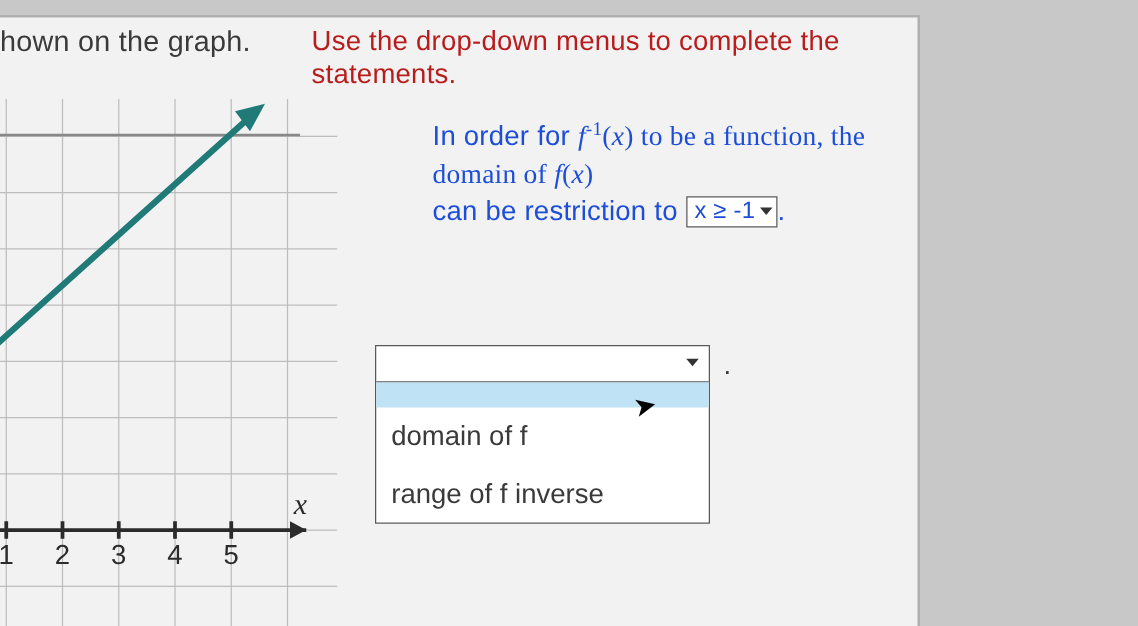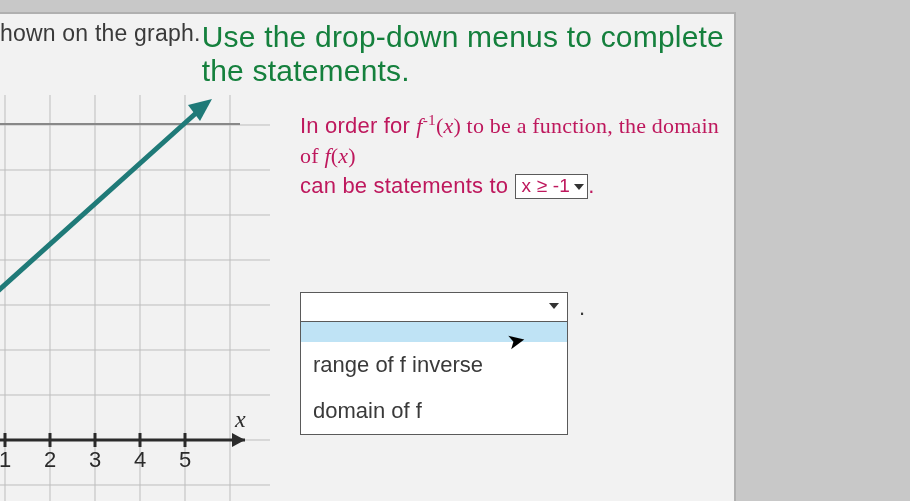--- a/index.html
+++ b/index.html
@@ -29,22 +29,22 @@
     padding-top: 6px;
   }
   .left-title {
     font-size: 23px;
     color: #3a3a3a;
     padding-left: 0;
     width: 280px;
     letter-spacing: 0.2px;
   }
   .instruction {
-    font-size: 30px;
-    color: #15803d;
+    font-size: 22px;
+    color: #b91c1c;
     letter-spacing: 0.2px;
   }
   .content-row {
     display: flex;
     margin-top: 12px;
   }
   .graph-area {
     width: 270px;
     height: 420px;
     position: relative;
@@ -56,24 +56,25 @@
     top: -5px;
   }
   .text-area {
     flex: 1;
     padding-left: 30px;
     padding-top: 10px;
     position: relative;
   }
   .para {
     font-size: 22px;
-    color: #be185d;
+    color: #1d4ed8;
     line-height: 1.35;
     margin-bottom: 14px;
     letter-spacing: 0.2px;
+    margin-left: 46px;
   }
   .math-i { font-style: italic; font-family: 'Times New Roman', serif; }
   .math-up { font-family: 'Times New Roman', serif; }
   .sup { font-size: 0.7em; vertical-align: super; font-family: 'Times New Roman', serif;}
   .dd {
     display: inline-block;
     border: 1.5px solid #5a5a5a;
     background: #fff;
     font-size: 19px;
     padding: 1px 3px 1px 6px;
@@ -200,38 +201,38 @@
           <line x1="0" y1="230" x2="-40" y2="190"></line>
         </g>
         <polygon points="252,4 228,10 240,26" fill="#1f7a78"></polygon>
       </svg>
     </div>
 
     <div class="text-area">
 
       <p class="para">
         <span>In order for </span><span class="math-i">f</span><span class="sup">-1</span><span class="math-up">(</span><span class="math-i">x</span><span class="math-up">) to be a function, the domain of </span><span class="math-i">f</span><span class="math-up">(</span><span class="math-i">x</span><span class="math-up">)</span><br>
-        <span>can be statements to </span><span class="dd"><span>x ≥ -1</span><span class="arrow"></span></span><span>.</span>
+        <span>can be restriction to </span><span class="dd"><span>x ≥ -1</span><span class="arrow"></span></span><span>.</span>
       </p>
 
 
       <div class="dropdown-open">
         <div class="sel-row">
           <span></span>
           <span class="arrow"></span>
         </div>
         <span class="period" style="position:absolute; right:-18px; top:2px;">.</span>
         <div class="list">
           <div class="opt hl">
             <span class="cursor">➤</span>
           </div>
           <div class="opt">
-            <span>range of f inverse</span>
+            <span>domain of f</span>
           </div>
           <div class="opt">
-            <span>domain of f</span>
+            <span>range of f inverse</span>
           </div>
         </div>
       </div>
 
     </div>
   </div>
 </div>
 
 </body></html>

